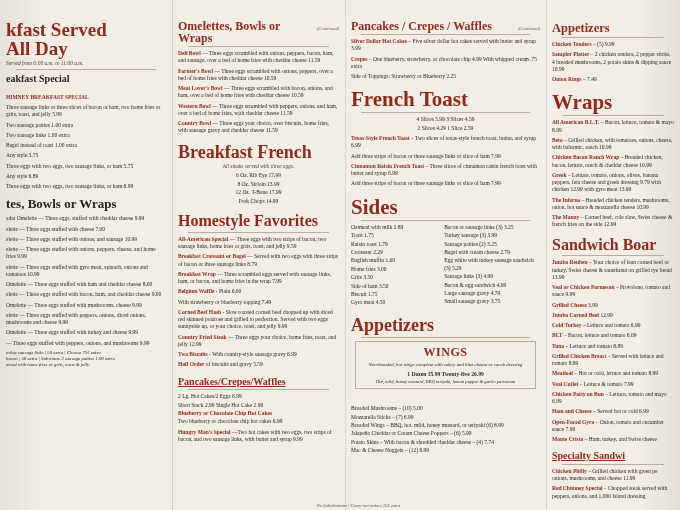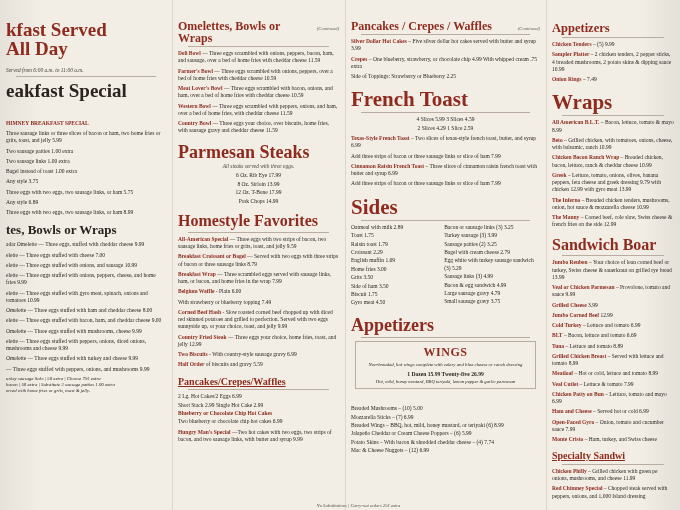--- a/index.html
+++ b/index.html
@@ -98,25 +98,25 @@
 <body>
 
 <div class="menu">
 
   <div class="fold f1"></div>
   <div class="fold f2"></div>
   <div class="fold f3"></div>
 
   <div class="col col1">
     <h1 class="big clipped-left" style="font-size:19px;">kfast Served</h1>
-    <h1 class="big clipped-left" style="font-size:19px;margin-bottom:8px;">All Day</h1>
+    <h1 class="big clipped-left" style="font-size:19px;margin-bottom:1px;">All Day</h1>
     <div class="note left">Served from 6:00 a.m. to 11:00 a.m.</div>
     <div class="rule"></div>
 
-    <h2 class="big clipped-left" style="font-size:19px;margin:3px 0 18px 0;">eakfast Special</h2>
+    <h2 class="big clipped-left" style="font-size:10px;margin:3px 0 10px 0;">eakfast Special</h2>
     <div class="item">
       <span class="nm red">HIMNEY BREAKFAST SPECIAL</span>
     </div>
     <div class="item">Three sausage links or three slices of bacon or ham, two home fries or grits, toast, and jelly  5.99</div>
 
     <div class="item">Two sausage patties  1.00 extra</div>
     <div class="item">Two sausage links  1.00 extra</div>
     <div class="item">Bagel instead of toast  1.00 extra</div>
     <div class="item">Any style  3.75</div>
     <div class="item">Three eggs with two eggs, two sausage links, or ham  5.75</div>
@@ -162,21 +162,21 @@
     </div>
     <div class="item">
       <span class="nm red">Western Bowl</span>
       <span>— Three eggs scrambled with peppers, onions, and ham, over a bed of home fries, with cheddar cheese  11.59</span>
     </div>
     <div class="item">
       <span class="nm red">Country Bowl</span>
       <span>— Three eggs your choice, over biscuits, home fries, with sausage gravy and cheddar cheese  11.59</span>
     </div>
 
-    <div class="sec-title s22">Parmesan Steaks</div>
+    <div class="sec-title s22">Breakfast French</div>
     <div class="note">All steaks served with three eggs.</div>
     <div class="line hdr-center">6 Oz. Rib Eye  17.99</div>
     <div class="line hdr-center">8 Oz. Sirloin  13.99</div>
     <div class="line hdr-center">12 Oz. T-Bone  17.99</div>
     <div class="line hdr-center">Pork Chops  14.99</div>
 
     <div class="sec-title s20">Homestyle Favorites</div>
     <div class="rule"></div>
 
     <div class="item">

